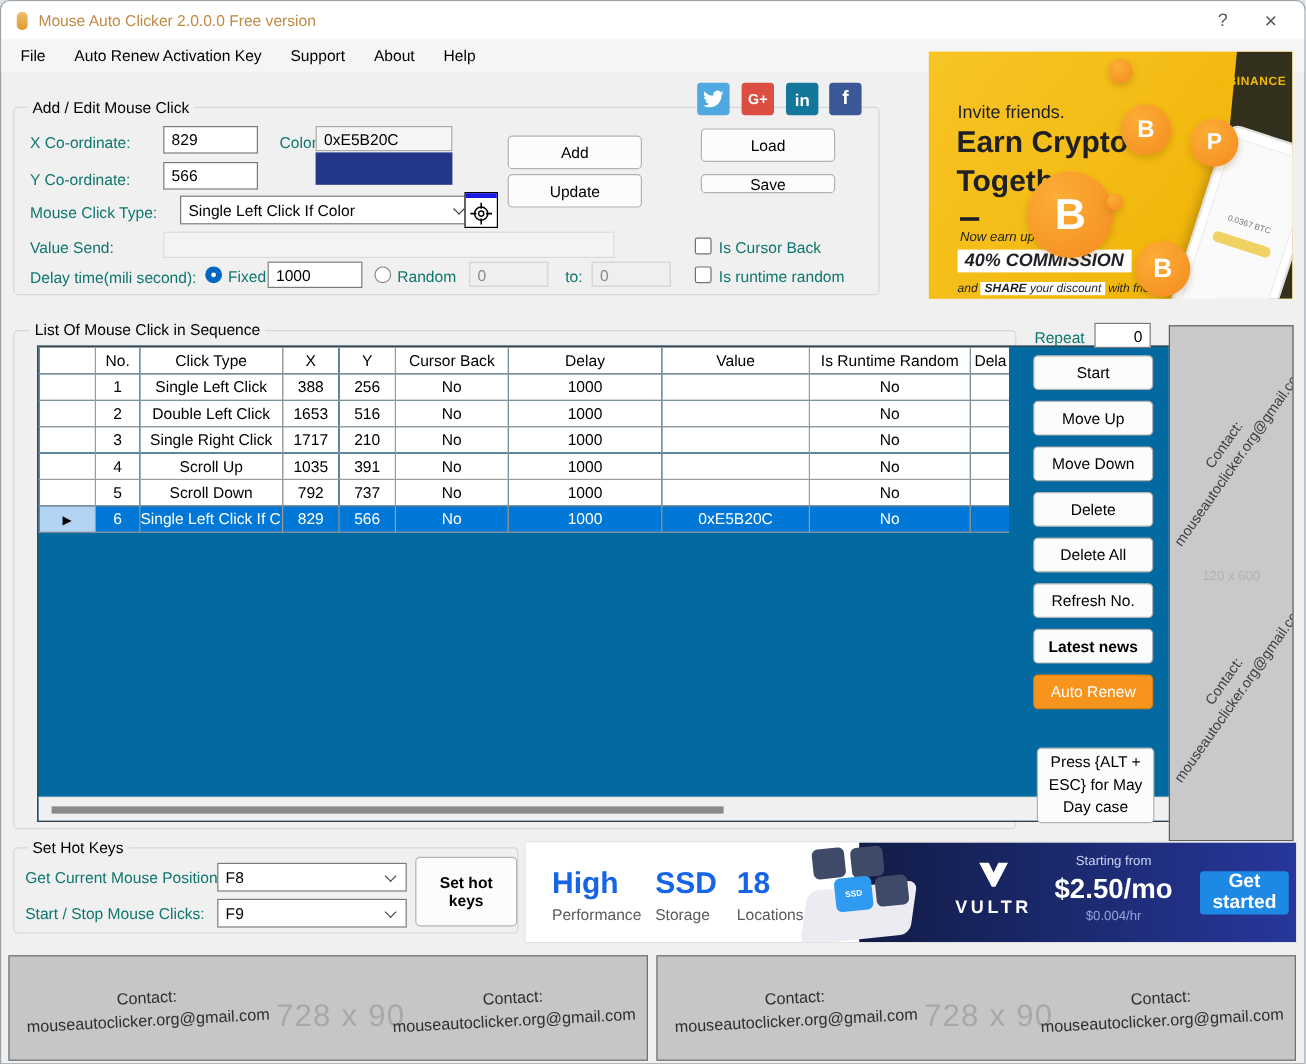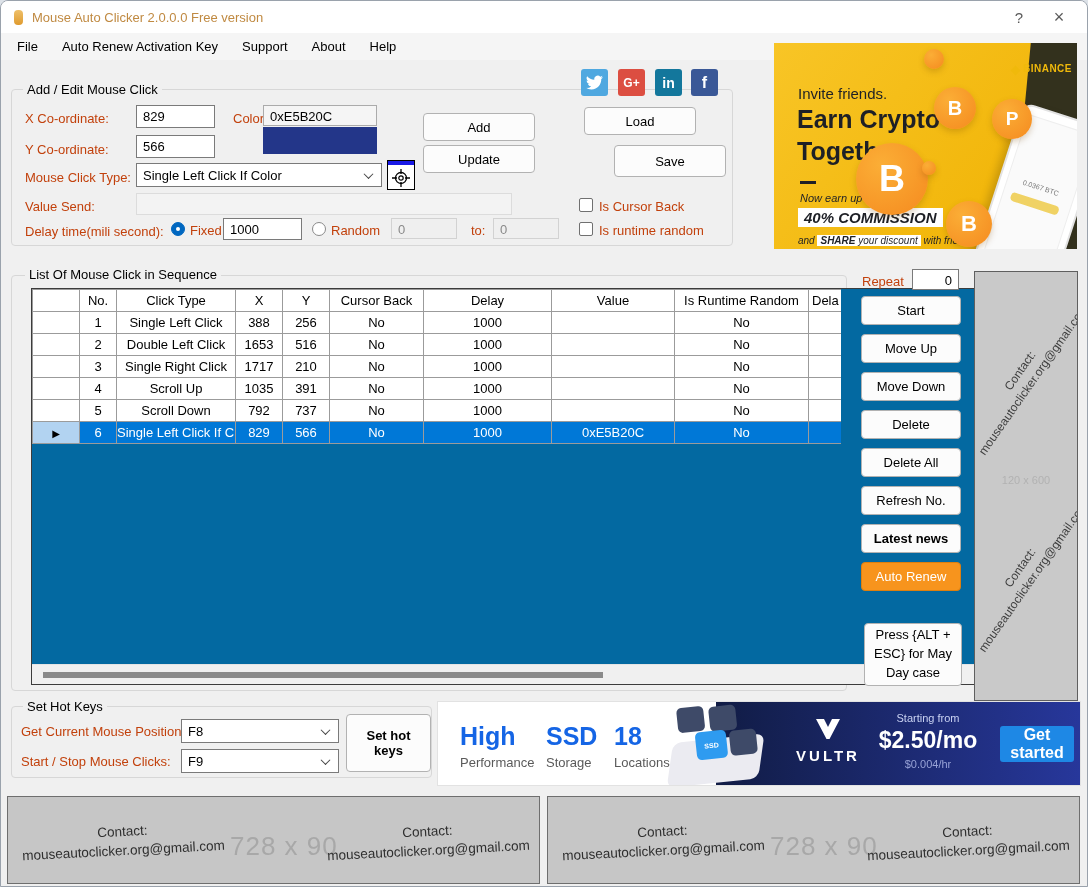--- a/index.html
+++ b/index.html
@@ -1,20 +1,20 @@
 <!DOCTYPE html>
 <html><head>
 <meta charset="utf-8">
 <style>
   *{box-sizing:border-box;margin:0;padding:0}
   body{margin:0;background:#DDE2E8;font-family:"Liberation Sans",sans-serif}
   #win{position:relative;width:1088px;height:887px;background:#F0F0F0;border:1px solid #9AA2AC;
        border-radius:8px 8px 0 0;overflow:hidden}
   .abs{position:absolute}
-  .lbl{position:absolute;font-size:13px;color:#c2410c;white-space:nowrap}
+  .lbl{position:absolute;font-size:13px;color:#0f766e;white-space:nowrap}
 
   
   #titlebar{position:absolute;left:0;top:0;width:100%;height:32px;background:#FFFFFF}
   #appicon{position:absolute;left:13px;top:9px;width:9px;height:15px;border-radius:4px;
            background:linear-gradient(#EEC06A,#DF9A2E)}
   #title{position:absolute;left:31px;top:9px;font-size:13px;color:#C08A42}
   .cap{position:absolute;top:0;width:40px;height:32px;display:flex;align-items:center;justify-content:center;
        color:#5A5A5A;font-size:15px;cursor:default}
   #helpbtn{right:48px}  #closebtn{right:8px;font-size:18px}
 
@@ -152,21 +152,21 @@
   <div class="lbl" style="left:24px;top:110px">X Co-ordinate:</div>
   <div class="tb" style="left:135px;top:104px;width:79px;height:23px">829</div>
   <div class="lbl" style="left:232px;top:110px">Color:</div>
   <div class="tb ro" style="left:262px;top:104px;width:114px;height:21px">0xE5B20C</div>
   <div class="abs" style="left:262px;top:126px;width:114px;height:27px;background:#233689"></div>
 
   <div class="lbl" style="left:24px;top:141px">Y Co-ordinate:</div>
   <div class="tb" style="left:135px;top:134px;width:79px;height:23px">566</div>
 
   <div class="lbl" style="left:24px;top:169px">Mouse Click Type:</div>
-  <div class="combo" style="left:135px;top:162px;width:246px;height:24px">
+  <div class="combo" style="left:149px;top:162px;width:246px;height:24px">
     <span>Single Left Click If Color</span>
     <span class="chev"></span>
   </div>
   <div class="abs" style="left:386px;top:159px;width:28px;height:30px;background:#fff;border:1px solid #000">
     <div style="position:absolute;left:0;top:0;right:0;height:4px;background:#1919E6"></div>
     <svg width="20" height="20" style="position:absolute;left:3px;top:7px" viewBox="0 0 20 20">
       <circle cx="10" cy="10" r="5.5" fill="none" stroke="#000" stroke-width="1.3"></circle>
       <line x1="10" y1="1" x2="10" y2="6" stroke="#000" stroke-width="1.3"></line>
       <line x1="10" y1="14" x2="10" y2="19" stroke="#000" stroke-width="1.3"></line>
       <line x1="1" y1="10" x2="6" y2="10" stroke="#000" stroke-width="1.3"></line>
@@ -204,21 +204,21 @@
   <div class="social" style="left:654px;background:#13779C;font-size:14px">
     <span>in</span>
   </div>
   <div class="social" style="left:690px;background:#3A5897;font-size:16px">
     <span>f</span>
   </div>
 
   <div class="btn" style="left:422px;top:112px;width:112px;height:28px">Add</div>
   <div class="btn" style="left:422px;top:144px;width:112px;height:28px">Update</div>
   <div class="btn" style="left:583px;top:106px;width:112px;height:28px">Load</div>
-  <div class="btn" style="left:613px;top:144px;width:112px;height:32px">Save</div>
+  <div class="btn" style="left:583px;top:144px;width:112px;height:16px">Save</div>
 
   <div id="binance">
     <div id="bn-band"></div>
     <div id="bn-brand">
       <span id="bn-diamond"></span>
       <span>BINANCE</span>
     </div>
     <div class="bn-h1">Invite friends.</div>
     <div class="bn-h2" style="top:62px">Earn Crypto</div>
     <div class="bn-h2" style="top:94px">Together.</div>

